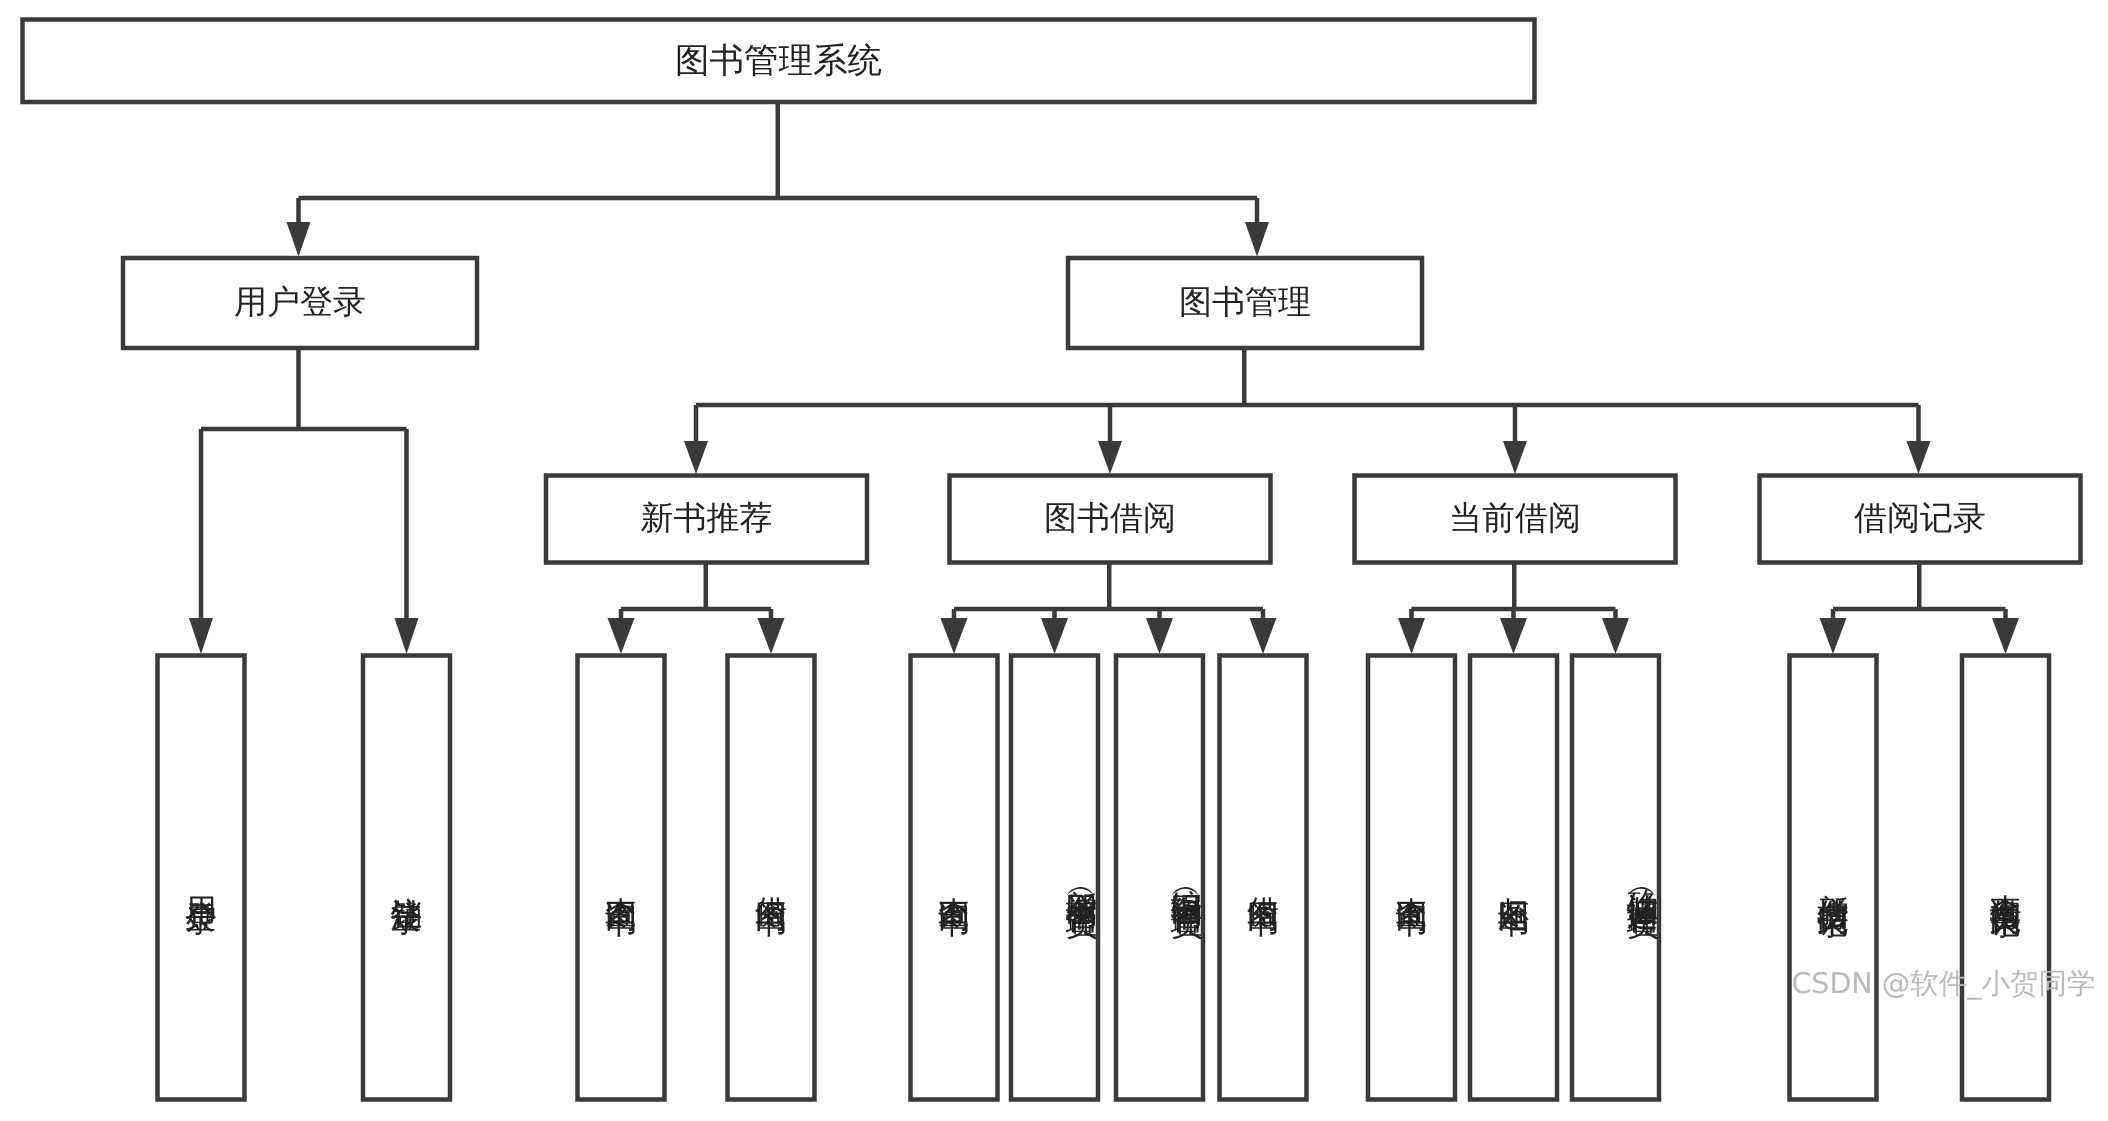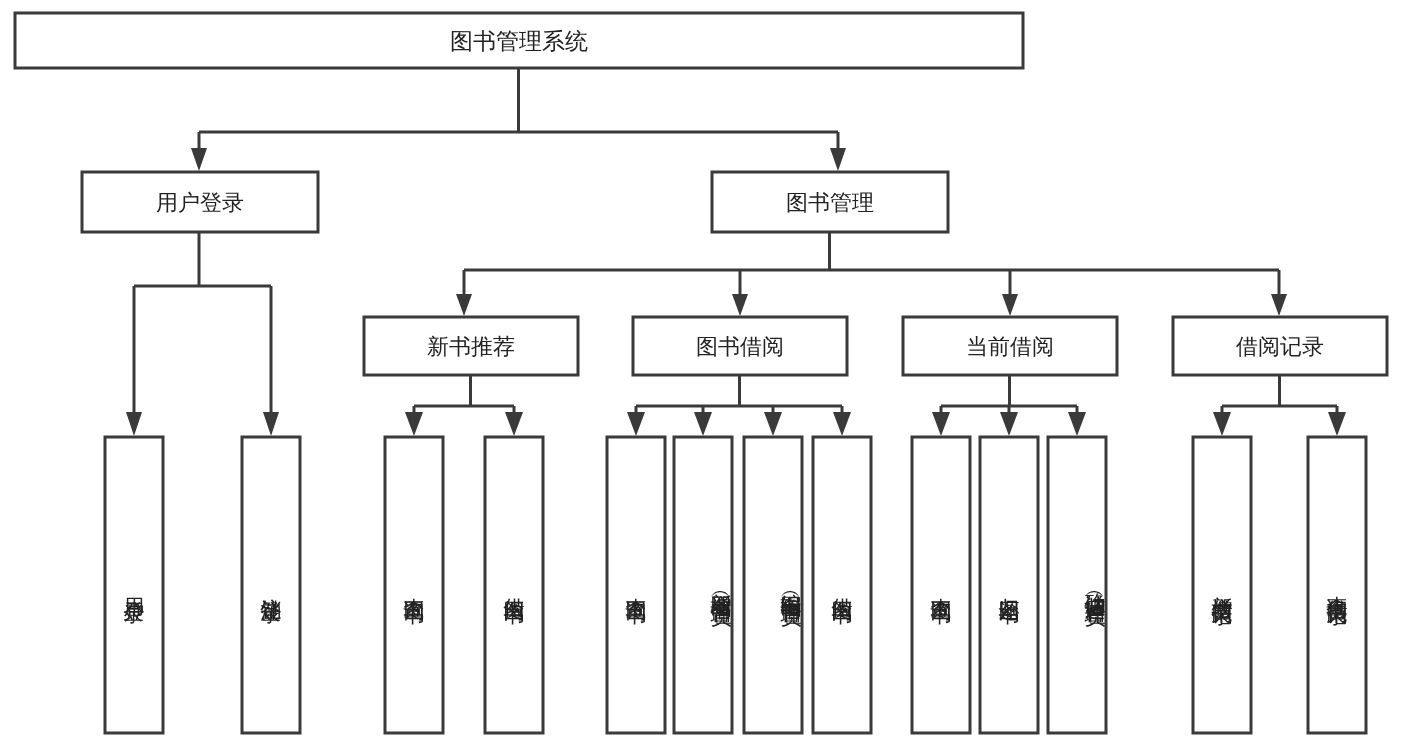--- a/index.html
+++ b/index.html
@@ -226,14 +226,15 @@
   <div class="vlabel" style="left:912px; top:437px; width:58px; height:296px;">查询图书</div>
 
   <div class="vlabel" style="left:980px; top:437px; width:58px; height:296px;">归还图书</div>
 
   <div class="vlabel" style="left:1048px; top:437px; width:58px; height:296px; align-items:flex-start;">确认归还（管理员）</div>
 
   <div class="vlabel" style="left:1193px; top:437px; width:58px; height:296px;">新增借阅记录</div>
 
   <div class="vlabel" style="left:1308px; top:437px; width:58px; height:296px;">查询借阅记录</div>
 
+  <div class="watermark">CSDN @软件_小贺同学</div>
 
 </div>
 
 </body></html>

